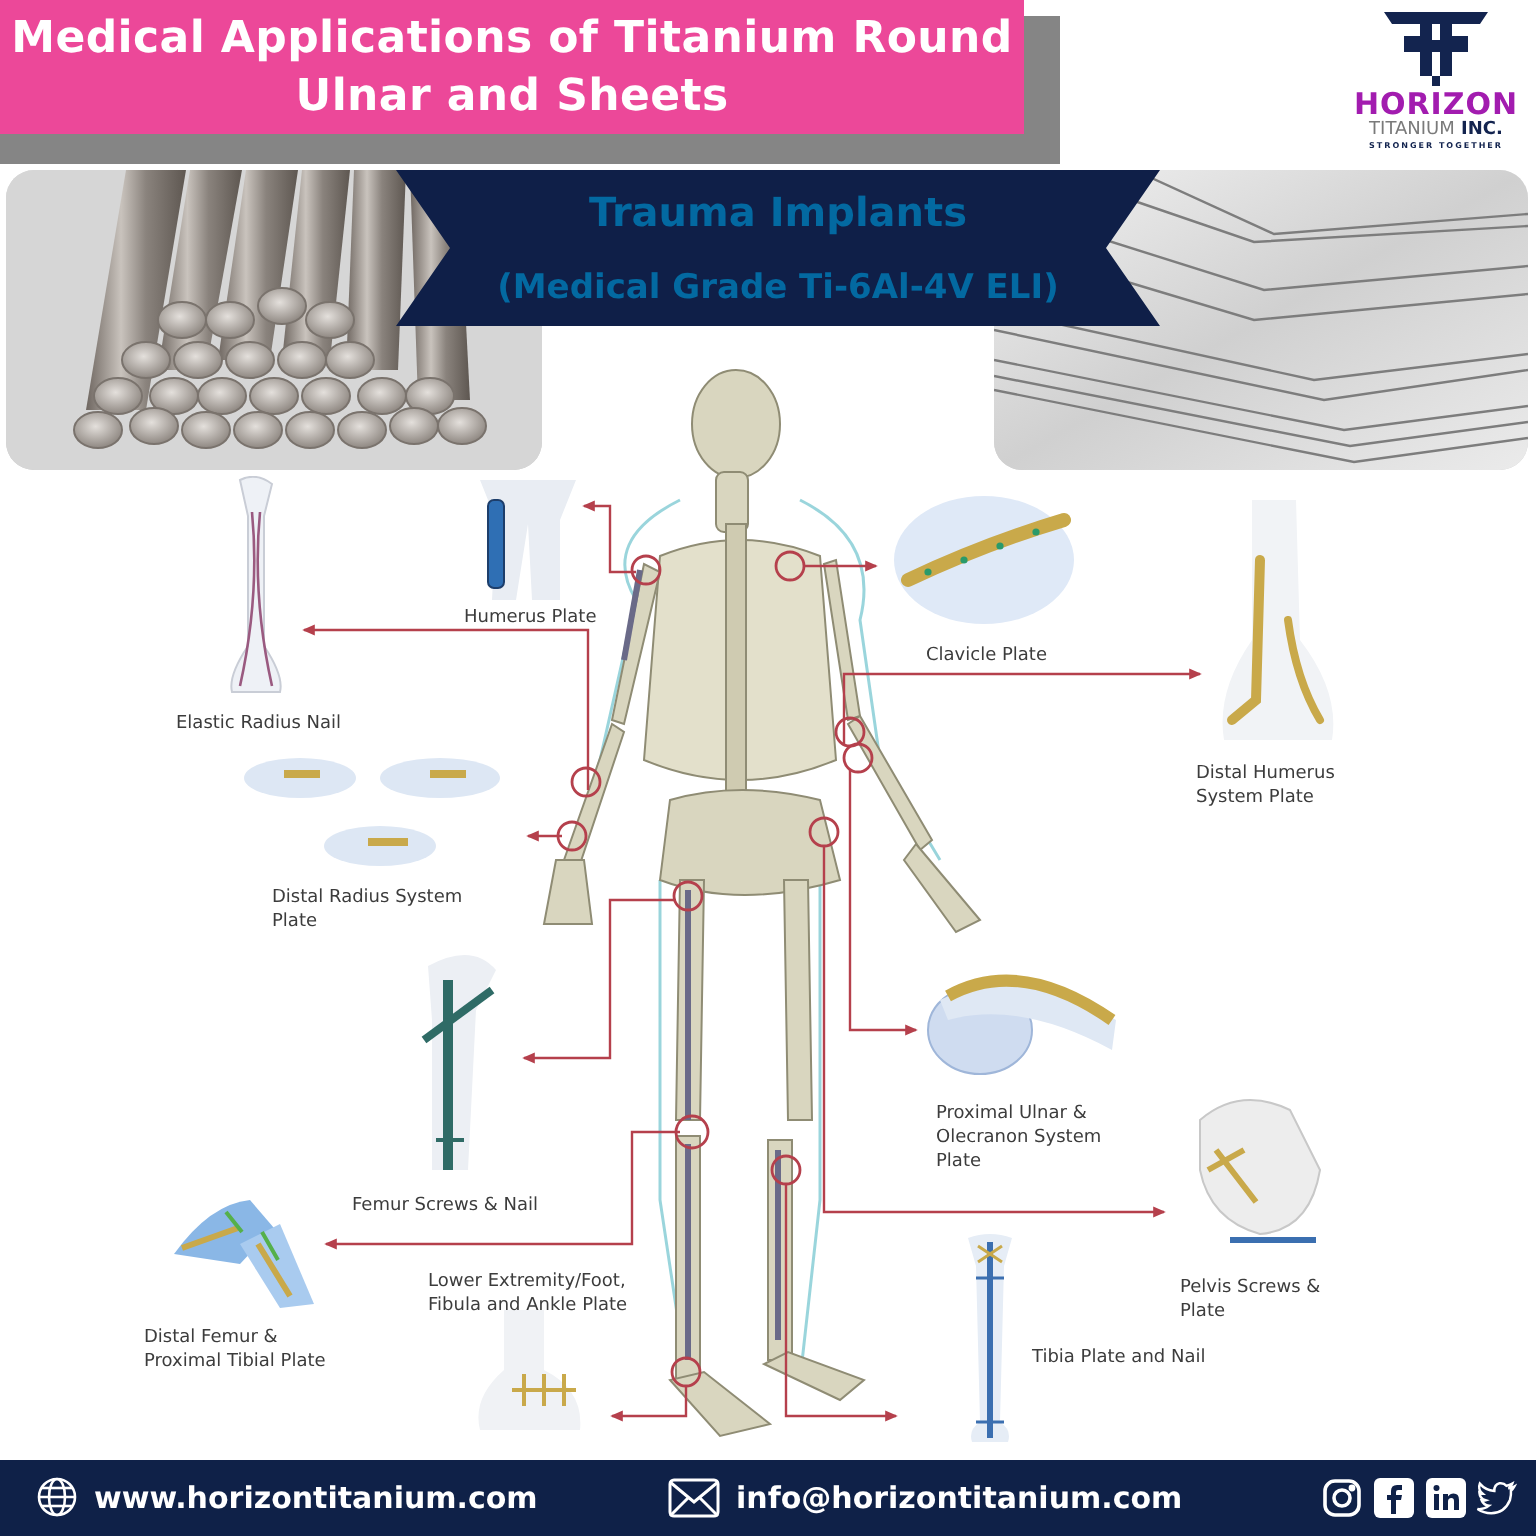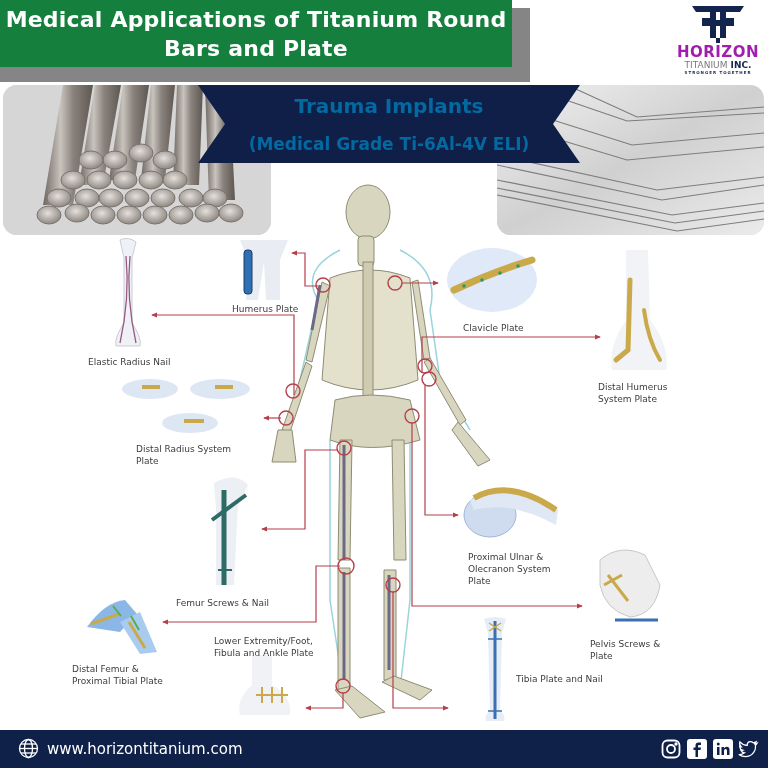--- a/index.html
+++ b/index.html
@@ -1,21 +1,21 @@
 <!DOCTYPE html>
 <html><head>
   <meta charset="utf-8">
   <style>
     * { box-sizing: border-box; margin: 0; padding: 0; }
     html, body { width: 768px; height: 768px; overflow: hidden; background: #ffffff; }
     body { position: relative; font-family: "DejaVu Sans", sans-serif; color: #3b3b3b; }
 
     
     .title-shadow { position: absolute; left: 0; top: 8px; width: 530px; height: 74px; background: #858585; }
-    .title-box { position: absolute; left: 0; top: 0; width: 512px; height: 67px; background: #15803d;
+    .title-box { position: absolute; left: 0; top: 0; width: 512px; height: 67px; background: #ec4899;
       color: #fff; font-weight: bold; text-align: center; display: flex; flex-direction: column; justify-content: center; }
     .title-box div { font-size: 22px; line-height: 29px; letter-spacing: 0.2px; }
 
     .logo { position: absolute; left: 668px; top: 4px; width: 100px; height: 78px; text-align: center; }
     .logo svg { display: block; margin: 0 auto; }
     .logo .l1 { font-size: 15px; font-weight: bold; color: #a21caf; line-height: 16px; letter-spacing: 0.5px; }
     .logo .l2 { font-size: 9px; color: #13244f; line-height: 10px; }
     .logo .l2 span { color: #7a7a7a; }
     .logo .l3 { font-size: 4px; color: #13244f; letter-spacing: 1px; line-height: 6px; font-weight: bold; }
 
@@ -33,33 +33,33 @@
 
     
     .diagram { position: absolute; left: 0; top: 0; width: 768px; height: 768px; pointer-events: none; }
     .lbl { position: absolute; font-size: 9px; line-height: 12px; color: #3c3c3c; white-space: nowrap; }
 
     .implant { position: absolute; }
 
     
     .footer { position: absolute; left: 0; top: 730px; width: 768px; height: 38px; background: #0f2148; color: #fff;
       display: flex; align-items: center; font-size: 15px; }
-    .footer .item { position: absolute; display: flex; align-items: center; gap: 8px; }
+    .footer .item { position: absolute; display: flex; align-items: center; gap: 8px; font-weight: bold; }
     .footer .web { left: 18px; top: 8px; }
     .footer .mail { left: 334px; top: 8px; }
     .footer .social { left: 660px; top: 8px; display: flex; gap: 5px; }
     .ico-box { width: 21px; height: 21px; display: inline-flex; align-items: center; justify-content: center; }
   </style>
 </head>
 <body>
 
 <div class="title-shadow"></div>
 <div class="title-box">
   <div>Medical Applications of Titanium Round</div>
-  <div>Bars and Plate</div>
+  <div>Ulnar and Sheets</div>
 </div>
 
 <div class="logo">
   <svg width="56" height="40" viewBox="0 0 56 40">
     <path d="M2 2 H54 L50 8 H36 V14 H44 V22 H36 V34 H30 V22 H26 V34 H20 V22 H12 V14 H20 V8 H6 Z" fill="#13244f"></path>
     <rect x="26" y="8" width="4" height="8" fill="#ffffff"></rect>
     <rect x="26" y="34" width="4" height="5" fill="#13244f"></rect>
   </svg>
   <div class="l1">HORIZON</div>
   <div class="l2"><span>TITANIUM</span><b> INC.</b></div>
@@ -341,20 +341,31 @@
       <svg width="21" height="21" viewBox="0 0 21 21" fill="none" stroke="#fff" stroke-width="1.3">
         <circle cx="10.5" cy="10.5" r="9"></circle>
           <ellipse cx="10.5" cy="10.5" rx="4" ry="9"></ellipse>
         <line x1="1.5" y1="10.5" x2="19.5" y2="10.5"></line>
           <line x1="3" y1="6" x2="18" y2="6"></line>
           <line x1="3" y1="15" x2="18" y2="15"></line>
       </svg>
     </span>
     <span>www.horizontitanium.com</span>
   </div>
+  <div class="item mail">
+    <span class="ico-box" style="width:26px">
+      <svg width="26" height="20" viewBox="0 0 26 20" fill="none" stroke="#fff" stroke-width="1.5">
+        <rect x="1" y="1" width="24" height="18" rx="2"></rect>
+          <polyline points="1,2 13,12 25,2"></polyline>
+        <line x1="1" y1="19" x2="10" y2="10"></line>
+          <line x1="25" y1="19" x2="16" y2="10"></line>
+      </svg>
+    </span>
+    <span>info@horizontitanium.com</span>
+  </div>
   <div class="item social">
     <span class="ico-box">
       <svg width="20" height="20" viewBox="0 0 20 20" fill="none" stroke="#fff" stroke-width="1.8">
         <rect x="1.5" y="1.5" width="17" height="17" rx="5"></rect>
           <circle cx="10" cy="10" r="4"></circle>
           <circle cx="15" cy="5" r="0.8" fill="#fff"></circle>
       </svg>
     </span>
     <span class="ico-box">
       <svg width="20" height="20" viewBox="0 0 20 20">

